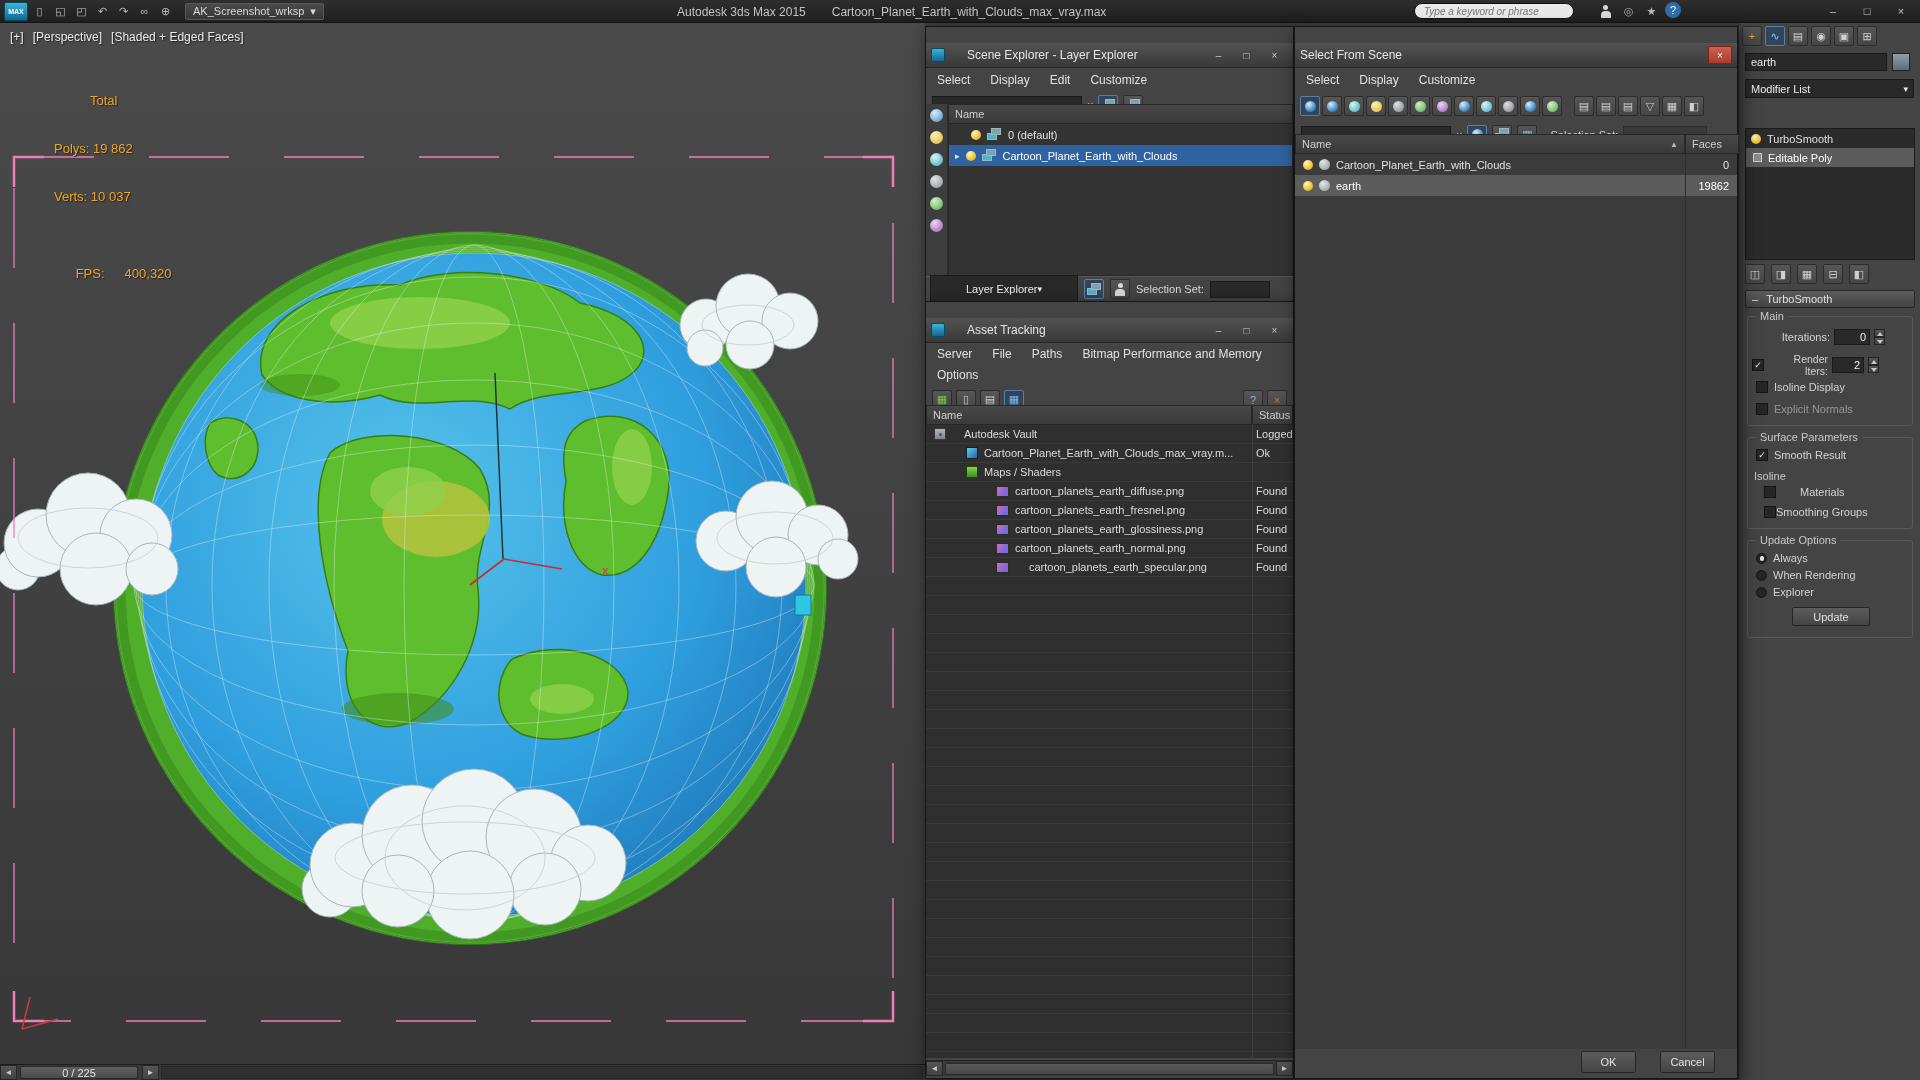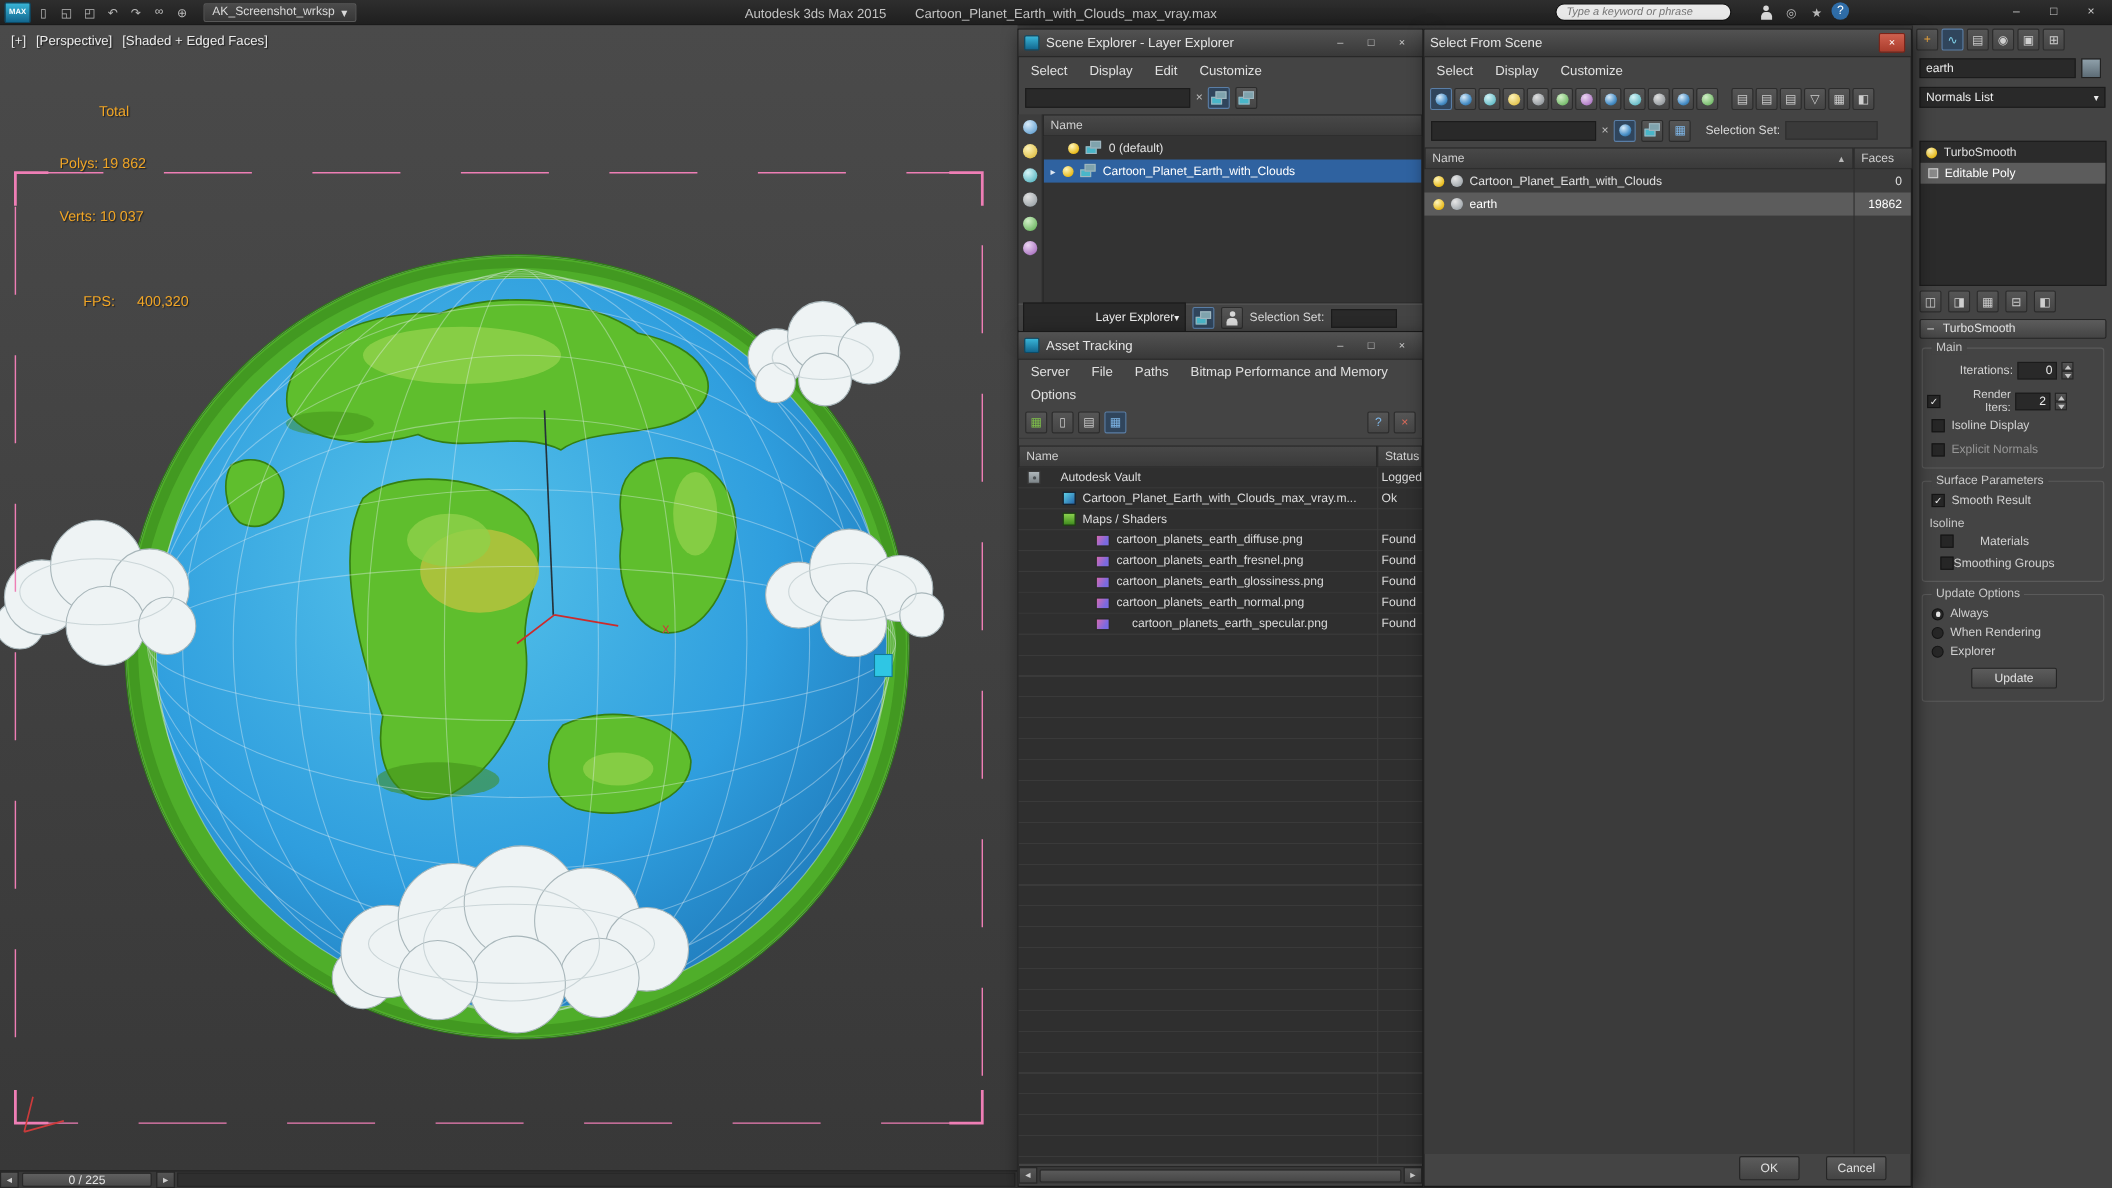--- a/index.html
+++ b/index.html
@@ -20,21 +20,21 @@
   
   .viewport{left:0;top:23px;width:925px;height:1041px;background:linear-gradient(#4a4a4a,#383838);overflow:hidden;}
   .vplabel{position:absolute;left:10px;top:7px;display:flex;gap:9px;color:#ececec;font-size:12px;text-shadow:1px 1px 1px #222;}
   .vpstats{position:absolute;left:22px;top:38px;color:#f0a526;font-size:13px;line-height:16px;white-space:pre;text-shadow:1px 1px 1px #222;margin-left:32px;}
   .timeslider{left:0;top:1064px;width:925px;height:16px;background:#383838;border-top:1px solid #1d1d1d;display:flex;align-items:center;}
   .ts-btn{width:17px;height:15px;background:linear-gradient(#555,#424242);border:1px solid #262626;color:#ccc;font-size:8px;display:flex;align-items:center;justify-content:center;}
   .ts-handle{margin-left:3px;width:118px;height:13px;background:linear-gradient(#606060,#4a4a4a);border:1px solid #292929;border-radius:2px;color:#e3e3e3;font-size:11px;display:flex;align-items:center;justify-content:center;}
   .ts-track{flex:1;height:13px;background:#2f2f2f;border:1px solid #262626;margin:0 2px;}
   
   .win{position:absolute;background:#444;border:1px solid #161616;box-shadow:3px 5px 16px rgba(0,0,0,.6);}
-  .wtitle{height:25px;background:linear-gradient(#525252,#393939);border-bottom:1px solid #262626;display:flex;align-items:center;gap:6px;padding:0 5px;font-size:12px;color:#e5e5e5;}
+  .wtitle{height:25px;background:linear-gradient(#525252,#393939);border-bottom:1px solid #262626;display:flex;align-items:center;gap:22px;padding:0 5px;font-size:12px;color:#e5e5e5;margin-top:16px;}
   .wicon{width:14px;height:14px;background:linear-gradient(#39b5d8,#12678f);border:1px solid #0d4a66;border-radius:2px;}
   .wbtns{margin-left:auto;display:flex;gap:1px;}
   .wbtn{width:27px;height:18px;display:flex;align-items:center;justify-content:center;color:#c9c9c9;font-size:10px;border-radius:2px;}
   .wbtn.red{background:linear-gradient(#d0604e,#a93c2c);border:1px solid #7e2317;color:#fff;width:24px;}
   .menubar{display:flex;gap:20px;align-items:center;padding:0 11px;height:23px;font-size:12px;color:#e0e0e0;}
   .field{background:#292929;border:1px solid #1b1b1b;color:#ececec;font-size:11px;font-family:"Liberation Sans",sans-serif;}
   .colhdr{background:linear-gradient(#484848,#3a3a3a);border:1px solid #272727;color:#cfcfcf;font-size:11px;display:flex;align-items:center;padding:0 6px;}
   .tbicon{width:20px;height:20px;border:1px solid #2c2c2c;border-radius:2px;background:linear-gradient(#565656,#454545);display:flex;align-items:center;justify-content:center;font-size:11px;color:#cfcfcf;}
   .tbicon.pressed{background:#30455c;border-color:#5a7ea6;}
   .sphere{width:11px;height:11px;border-radius:50%;background:radial-gradient(circle at 35% 30%,#d9ecfa,#4a90c8 60%,#205478);}
@@ -295,21 +295,21 @@
       <span style="font-size:9px;color:#dfe8f2;">▸</span>
       <span class="bulb"></span>
       <span class="layers-ico">
           <i></i>
           <i></i>
         </span>
       <span>Cartoon_Planet_Earth_with_Clouds</span>
     </div>
   </div>
   <div class="abs flex" style="left:0;top:249px;width:367px;height:25px;background:#444;border-top:1px solid #565656;gap:6px;padding:0 4px;">
-    <div class="field flex" style="width:148px;height:28px;padding:0 5px;justify-content:flex-end;">
+    <div class="field flex" style="width:148px;height:28px;padding:0 5px;justify-content:center;">
       <span>Layer Explorer</span>
       <span style="font-size:9px;">▾</span>
     </div>
     <span class="tbicon pressed">
         <span class="layers-ico">
           <i></i>
           <i></i>
         </span>
       </span>
     <span class="tbicon">
@@ -515,21 +515,21 @@
     <span class="tbicon">▤</span>
     <span class="tbicon">◉</span>
     <span class="tbicon">▣</span>
     <span class="tbicon">⊞</span>
   </div>
   <div class="flex" style="height:26px;padding:0 6px;gap:5px;">
     <input class="field" style="width: 142px; height: 18px; padding: 0px 5px;" value="earth">
     <span style="width:18px;height:18px;border:1px solid #222;background:linear-gradient(#8fa0aa,#5d6c76);"></span>
   </div>
   <div class="flex field" style="margin:4px 6px 0;height:19px;padding:0 5px;justify-content:space-between;">
-    <span>Normals List</span>
+    <span>Modifier List</span>
     <span style="font-size:9px;">▾</span>
   </div>
   <div class="abs" style="left:6px;top:105px;width:170px;height:132px;background:#2b2b2b;border:1px solid #1c1c1c;">
     <div class="flex" style="height:19px;gap:6px;padding-left:5px;color:#e0e0e0;">
       <span class="bulb"></span>
       <span>TurboSmooth</span>
     </div>
     <div class="flex sel-gray" style="height:19px;gap:6px;padding-left:7px;">
       <span style="width:9px;height:9px;border:1px solid #cfcfcf;background:#8a8a8a;"></span>
       <span>Editable Poly</span>

